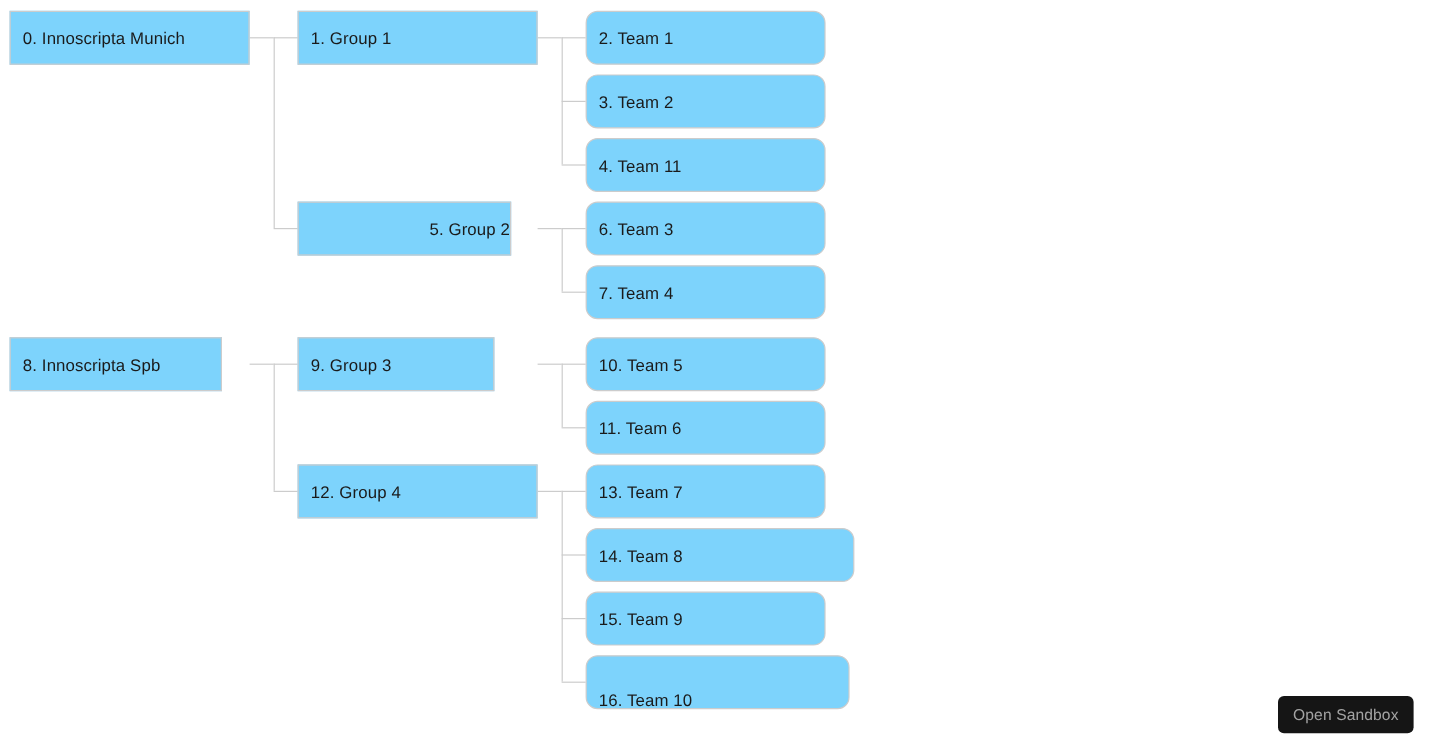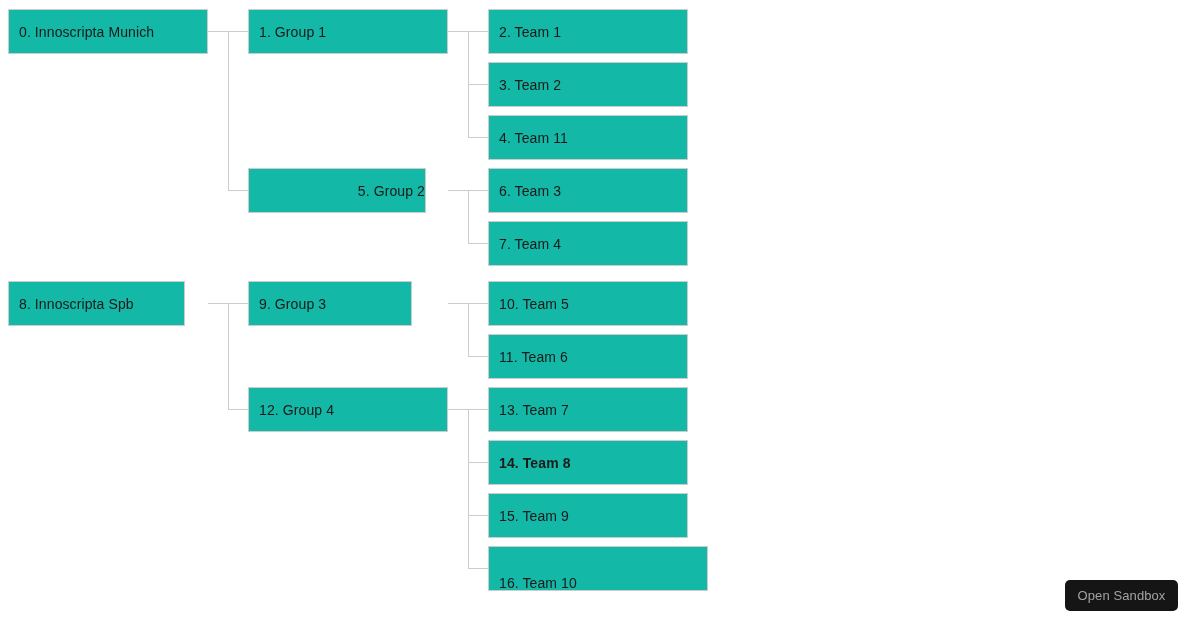--- a/index.html
+++ b/index.html
@@ -18,33 +18,33 @@
     height: 630px;
     background: #ffffff;
     overflow: hidden;
   }
   
   .node {
     position: absolute;
     box-sizing: border-box;
     height: 45px;
     border: 1px solid #cccccc;
-    background: #14b8a6;
+    background: #7dd3fc;
     display: flex;
     align-items: center;
     padding-left: 10px;
     font-size: 14px;
     line-height: 1;
     color: #1a1a1a;
     letter-spacing: 0.1px;
     white-space: nowrap;
   }
   .node.col-root  { left: 8px;   width: 200px; }
   .node.col-group { left: 248px; width: 200px; }
-  .node.col-team  { left: 488px; width: 200px; }
+  .node.col-team  { left: 488px; width: 200px; border-radius: 10px; }
 
   
   .conn {
     position: absolute;
     background: #cccccc;
   }
   .conn.h { height: 1px; }
   .conn.v { width: 1px; }
 
   
@@ -141,21 +141,21 @@
       </div>
       <div class="node col-team" style="left: 488px; top: 334px; width: 200px;">
         <span>11. Team 6</span>
       </div>
       <div class="node col-group" style="left: 248px; top: 387px; width: 200px;">
         <span>12. Group 4</span>
       </div>
       <div class="node col-team" style="left: 488px; top: 387px; width: 200px;">
         <span>13. Team 7</span>
       </div>
-      <div class="node col-team" style="left: 488px; top: 440px; width: 200px; font-weight: bold;">
+      <div class="node col-team" style="left: 488px; top: 440px; width: 224px;">
         <span>14. Team 8</span>
       </div>
       <div class="node col-team" style="left: 488px; top: 493px; width: 200px;">
         <span>15. Team 9</span>
       </div>
       <div class="node col-team" style="left: 488px; top: 546px; width: 220px; align-items: flex-end;">
         <span>16. Team 10</span>
       </div>
     </div>
 

